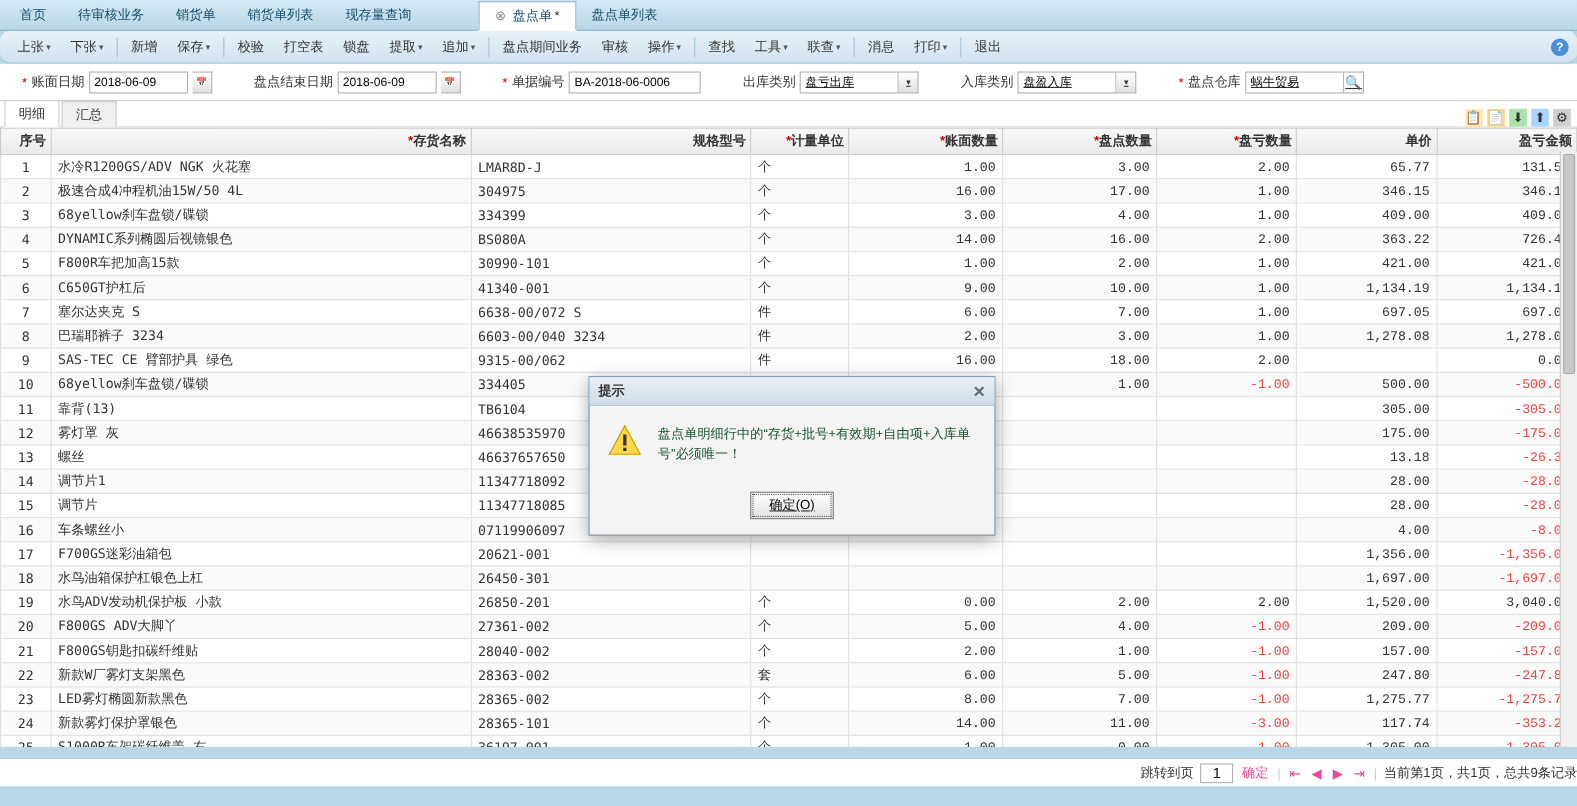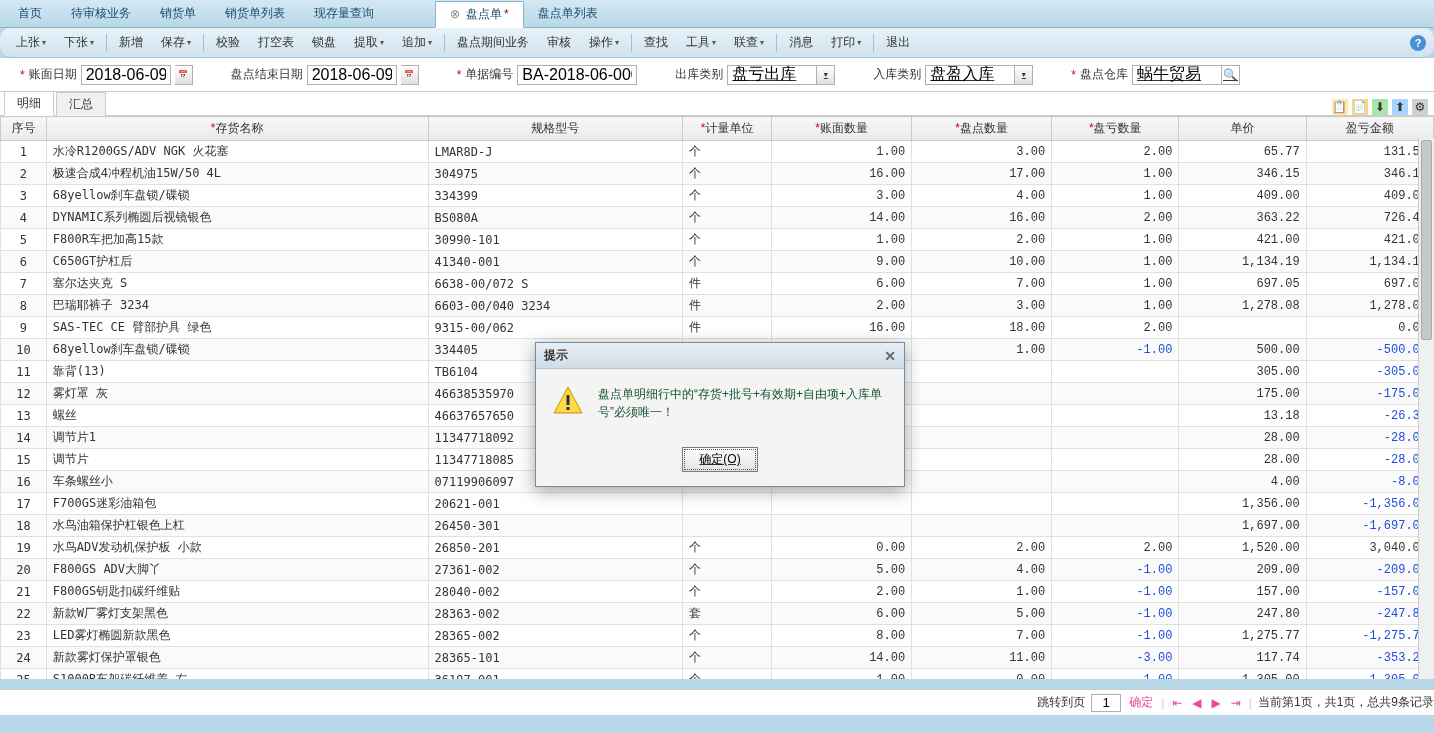--- a/index.html
+++ b/index.html
@@ -18,43 +18,43 @@
 .tb-btn { padding: 4px 8px; color: #333; cursor: pointer; display: flex; align-items: center; gap: 2px; }
 .tb-btn .dd { font-size: 8px; color: #555; }
 .tb-sep { width: 1px; height: 18px; background: #a0c0d4; margin: 0 2px; }
 .help-icon { margin-left: auto; width: 16px; height: 16px; border-radius: 50%; background: #4a90d9; color: #fff; display: flex; align-items: center; justify-content: center; font-size: 11px; font-weight: bold; cursor: pointer; }
 
 
 .filter-bar { display: flex; align-items: center; height: 34px; background: #fff; border-bottom: 1px solid #ccc; padding: 0 20px; gap: 8px; }
 .filter-group { display: flex; align-items: center; gap: 4px; margin-right: 30px; }
 .req { color: #d40000; }
 .filter-label { color: #333; }
-.filter-input { border: 1px solid #b0b0b0; height: 20px; padding: 0 4px; font-size: 16px; }
+.filter-input { border: 1px solid #b0b0b0; height: 20px; padding: 0 4px; font-size: 11px; }
 .date-input { width: 90px; }
 .combo { display: flex; align-items: center; text-decoration: underline; }
 .combo input { width: 90px; }
 .combo .dd-btn, .date-btn { width: 18px; height: 20px; border: 1px solid #b0b0b0; border-left: none; background: linear-gradient(#fff,#e0e0e0); display: flex; align-items: center; justify-content: center; font-size: 8px; cursor: pointer; }
 .search-btn { width: 18px; height: 20px; border: 1px solid #b0b0b0; border-left: none; background: #fff; display:flex; align-items:center; justify-content:center; cursor:pointer; }
 
 
 .subtabs { display: flex; align-items: flex-end; height: 24px; background: #fff; padding-left: 4px; border-bottom: 1px solid #ccc; }
 .subtab { padding: 3px 12px; border: 1px solid #ccc; border-bottom: none; margin-right: 2px; background: #f0f0f0; cursor: pointer; position: relative; top: 1px; }
 .subtab.active { background: #fff; border-bottom: 1px solid #fff; }
 .subtabs-right-icons { margin-left: auto; display: flex; gap: 4px; padding-right: 6px; }
 .mini-icon { width: 16px; height: 16px; display: flex; align-items: center; justify-content: center; font-size: 12px; cursor: pointer; }
 
 
 .table-wrap { background: #fff; height: 563px; overflow: hidden; position: relative; }
 .grid { width: 100%; border-collapse: collapse; table-layout: fixed; }
-.grid th { background: linear-gradient(#f8f8f8,#eaeaea); border: 1px solid #ccc; padding: 3px 4px; font-weight: normal; color: #333; height: 22px; }
+.grid th { background: linear-gradient(#f8f8f8,#eaeaea); border: 1px solid #ccc; padding: 3px 4px; font-weight: bold; color: #333; height: 22px; text-align: right; }
 .grid th .req { color: #d40000; }
 .grid td { border: 1px solid #e0e0e0; padding: 2px 6px; height: 20px; white-space: nowrap; overflow: hidden; font-family: SimSun, monospace; }
 .grid .num { text-align: right; font-family: "Courier New", monospace; }
 .grid .center { text-align: center; }
-.grid .neg { color: #1d4ed8; }
+.grid .neg { color: #ef4444; }
 .grid tr:nth-child(even) td { background: #fafafa; }
 
 .scrollbar-v { position: absolute; right: 0; top: 22px; bottom: 0; width: 16px; background: #f0f0f0; border-left: 1px solid #ccc; }
 .scroll-thumb { position: absolute; left: 2px; right: 2px; top: 2px; height: 200px; background: #c8c8c8; border: 1px solid #aaa; border-radius: 2px; }
 
 
 .pager { position: absolute; bottom: 18px; left: 0; right: 0; height: 26px; background: #fff; border-top: 1px solid #ccc; display: flex; align-items: center; justify-content: flex-end; padding: 0 0; gap: 6px; font-size: 12px; }
 .pager input { width: 30px; height: 18px; border: 1px solid #b0b0b0; text-align: center; }
 .pager .pbtn { cursor: pointer; color: #ec4899; padding: 0 2px; }
 .pager .sep { color: #ccc; }

